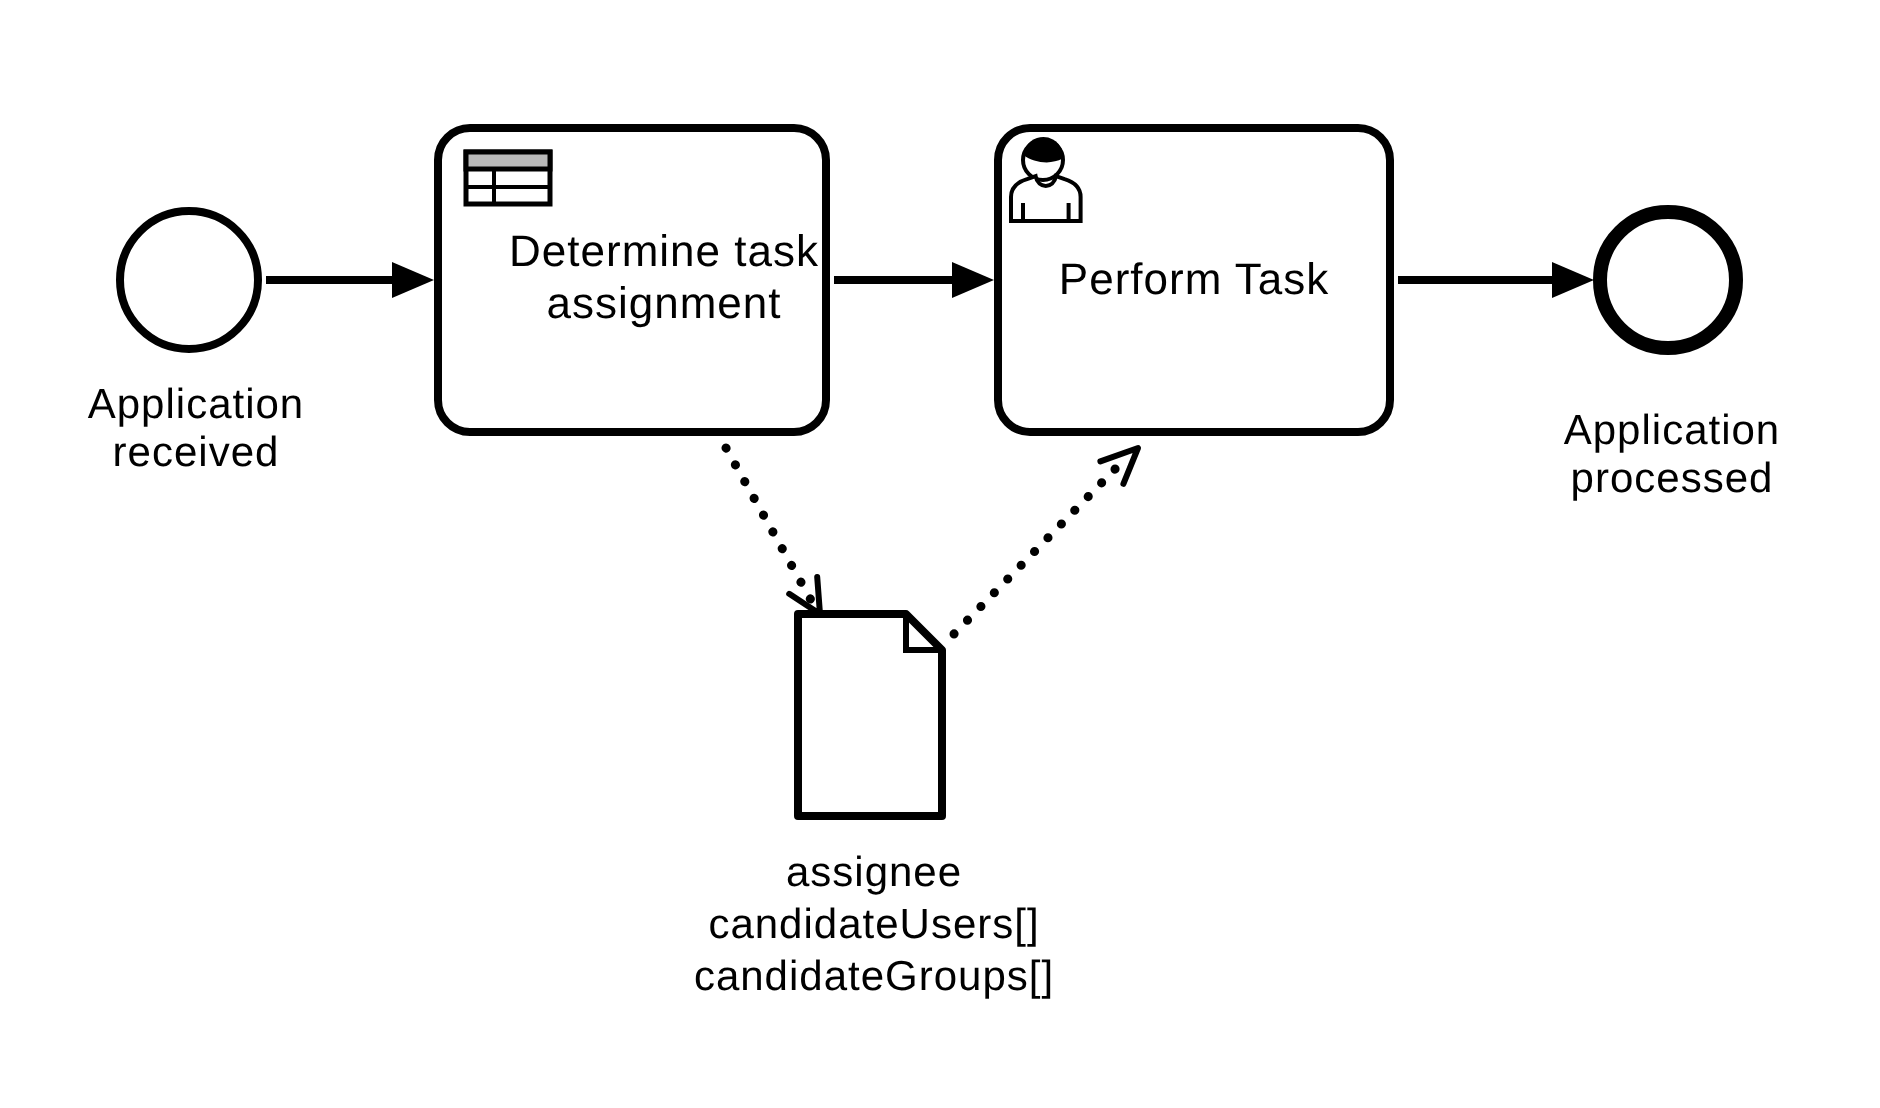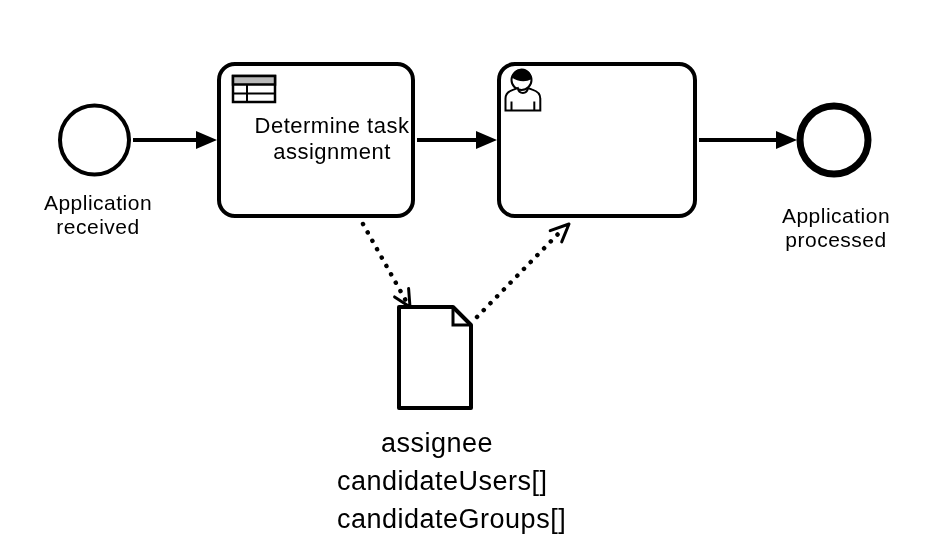--- a/index.html
+++ b/index.html
@@ -15,21 +15,21 @@
   #diagram-svg { position: absolute; left: 0; top: 0; }
   .label {
     position: absolute;
     text-align: center;
     white-space: pre-line;
     color: #000000;
     letter-spacing: 0.5px;
   }
   .event-label  { font-size: 21px; line-height: 24px; }
   .task-label   { font-size: 22px; line-height: 26px; }
-  .data-label   { font-size: 27px; line-height: 38px; }
+  .data-label   { font-size: 21px; line-height: 26px; }
 </style>
 </head>
 <body>
 
 <div id="canvas">
 
   <svg id="diagram-svg" width="940" height="554" viewBox="0 0 940 554">
 
     <circle cx="94.5" cy="140" r="34.5" fill="#ffffff" stroke="#000000" stroke-width="4"></circle>
 
@@ -82,20 +82,21 @@
       <polyline points="453,308 453,325 470,325" fill="none" stroke="#000000" stroke-width="3"></polyline>
     </g>
   </svg>
 
   <div class="label event-label" style="left:18px;  top:191px; width:160px;">Application
 received</div>
 
   <div class="label task-label" style="left:217px; top:113px; width:230px;">Determine task
 assignment</div>
 
+  <div class="label task-label" style="left:497px; top:127px; width:200px;">Perform Task</div>
 
   <div class="label event-label" style="left:756px; top:204px; width:160px;">Application
 processed</div>
 
   <div class="label data-label" style="left:337px; top:424px; width:200px;">assignee
 candidateUsers[]
 candidateGroups[]</div>
 </div>
 
 </body></html>

